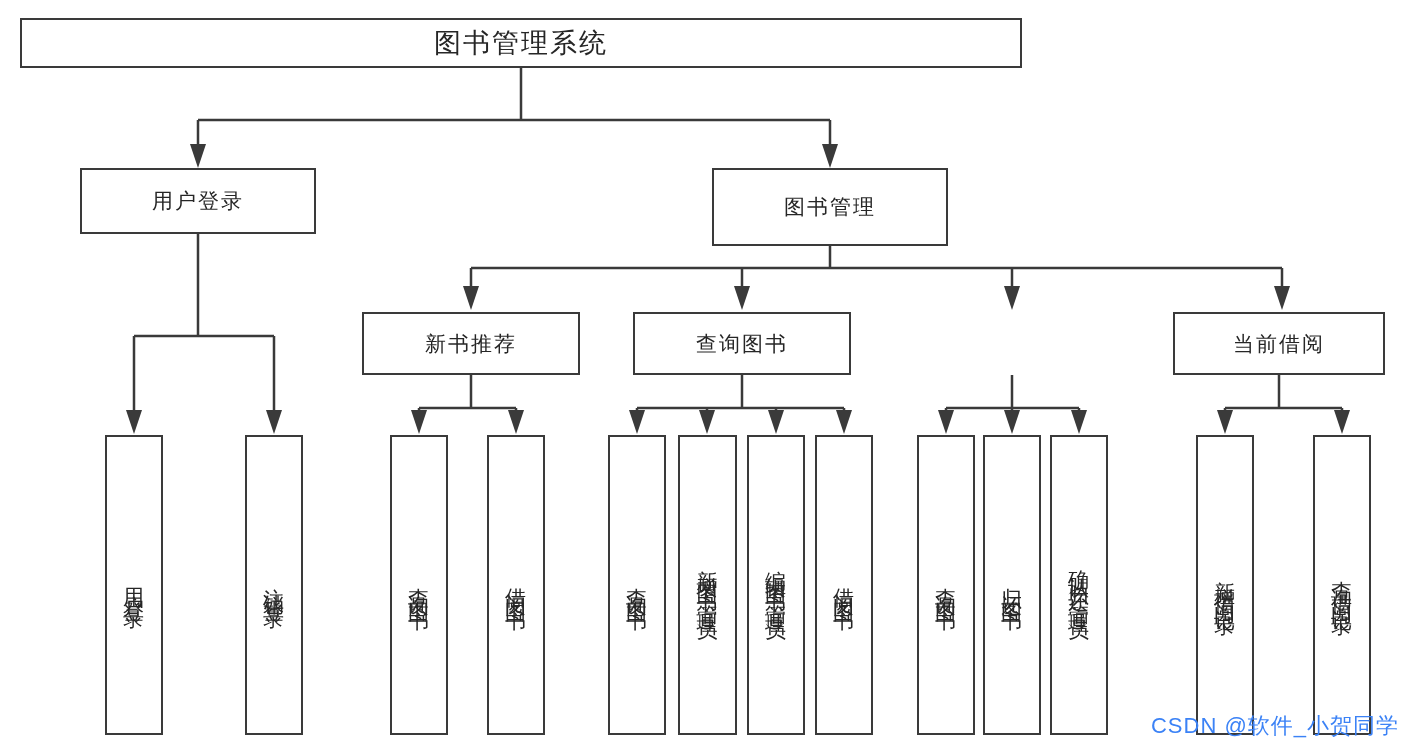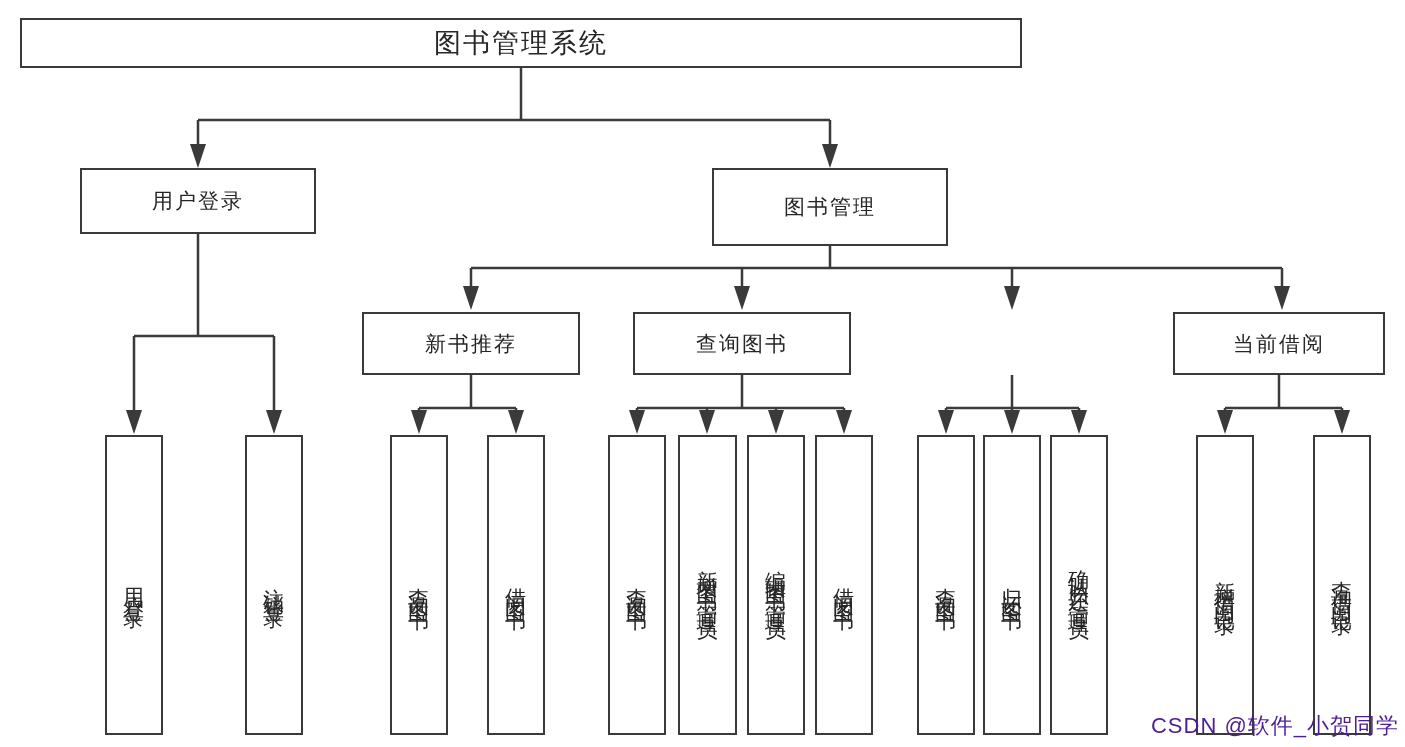--- a/index.html
+++ b/index.html
@@ -49,21 +49,21 @@
     line-height: 1;
     letter-spacing: 0.34em;
     white-space: nowrap;
   }
   .watermark {
     position: absolute;
     right: 6px;
     bottom: 6px;
     font-size: 22px;
     letter-spacing: 1px;
-    color: #4c1d95;
+    color: #3b82f6;
     z-index: 5;
     white-space: nowrap;
   }
 </style>
 </head>
 <body>
 
 <div class="canvas">
 
   <svg class="connectors" width="1405" height="747" viewBox="0 0 1405 747">

